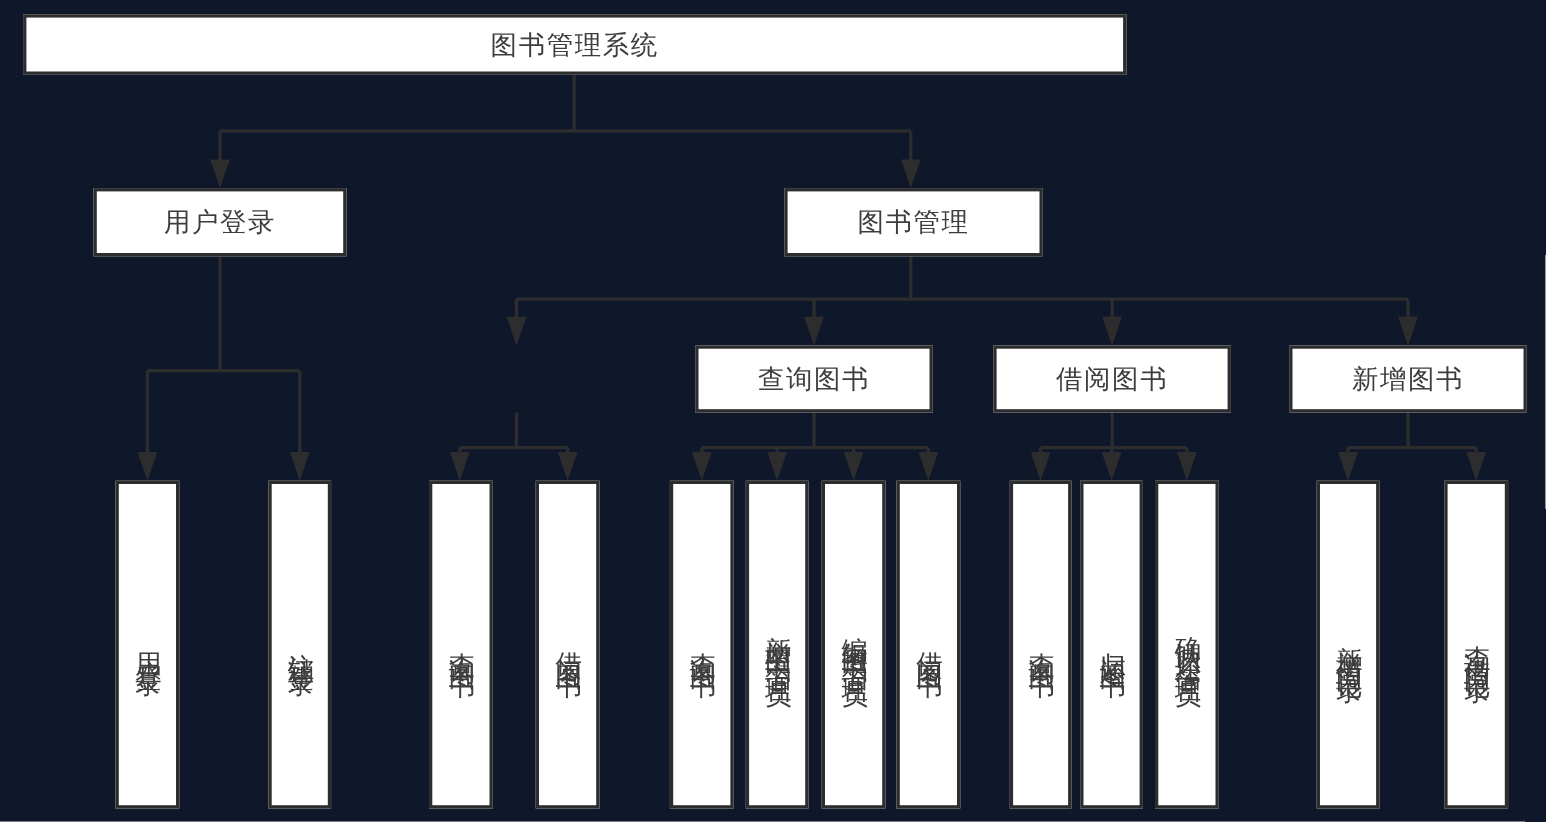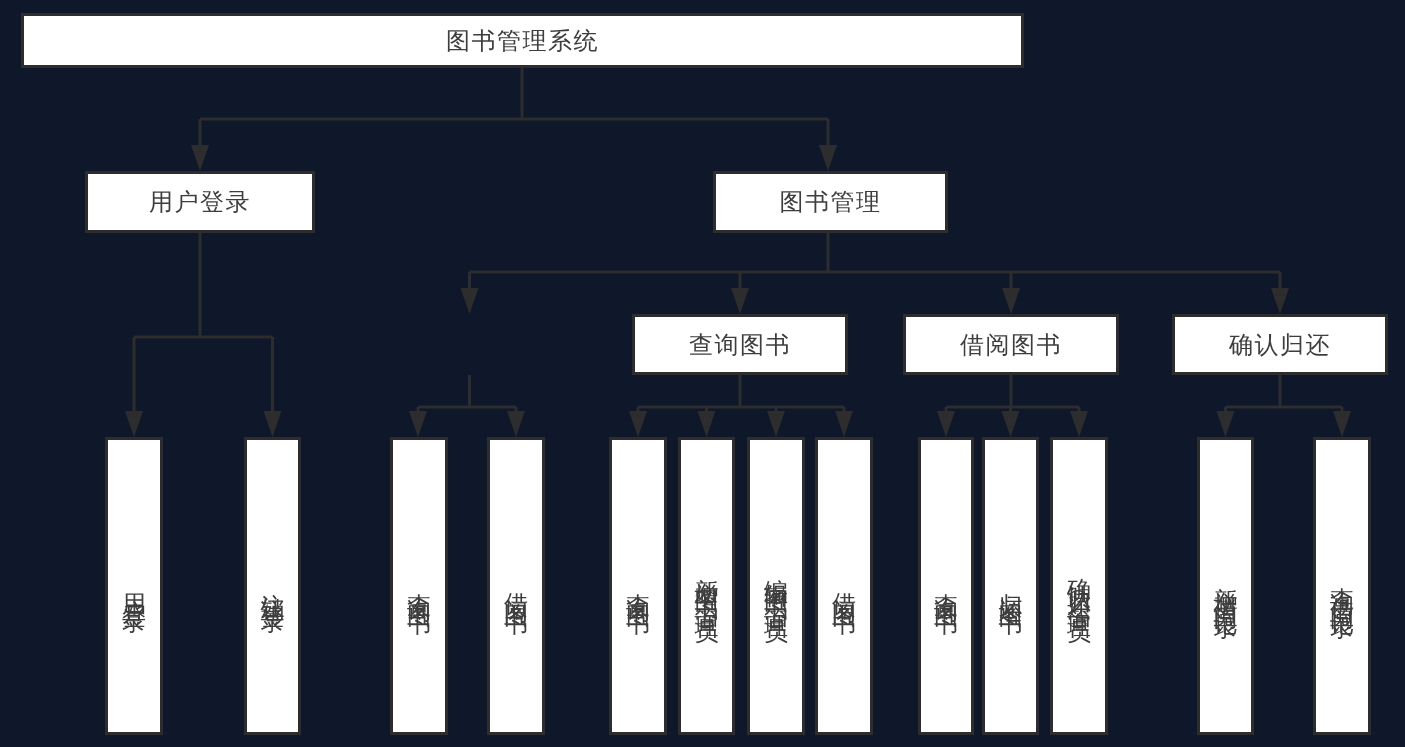--- a/index.html
+++ b/index.html
@@ -127,21 +127,21 @@
     <span>图书管理</span>
   </div>
 
   <div class="box n-book-borrow">
     <span>查询图书</span>
   </div>
   <div class="box n-current-borrow">
     <span>借阅图书</span>
   </div>
   <div class="box n-borrow-records">
-    <span>确认归还</span>
+    <span>新增图书</span>
   </div>
 
   <div class="box vbox leaf n-a1">
     <span>用户登录</span>
   </div>
   <div class="box vbox leaf n-a2">
     <span>注销登录</span>
   </div>
 
   <div class="box vbox leaf n-b1">

